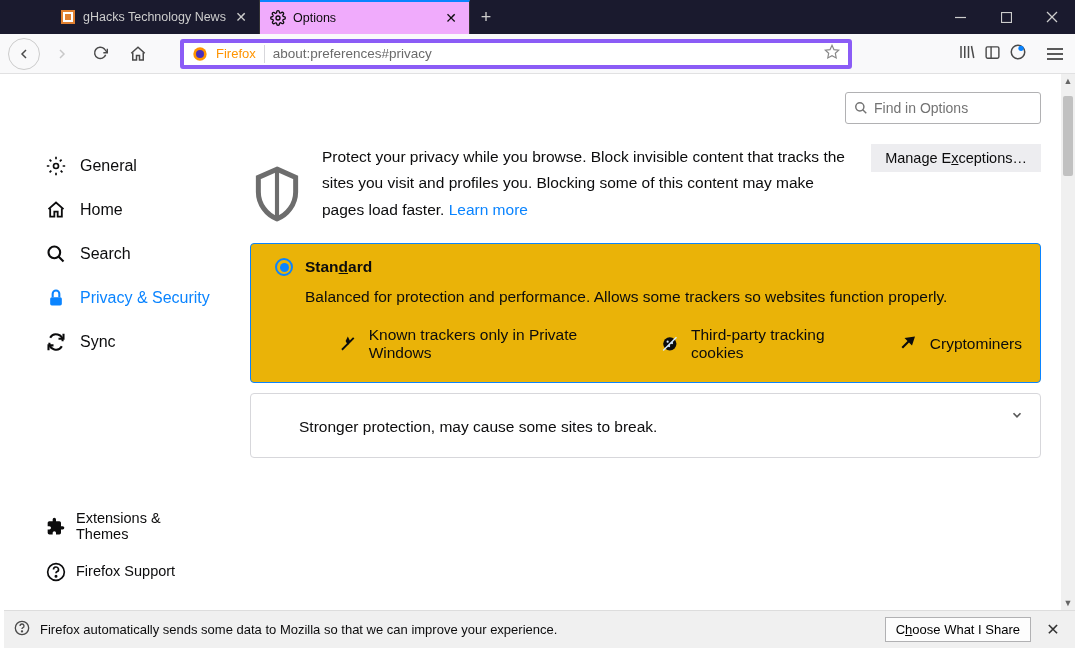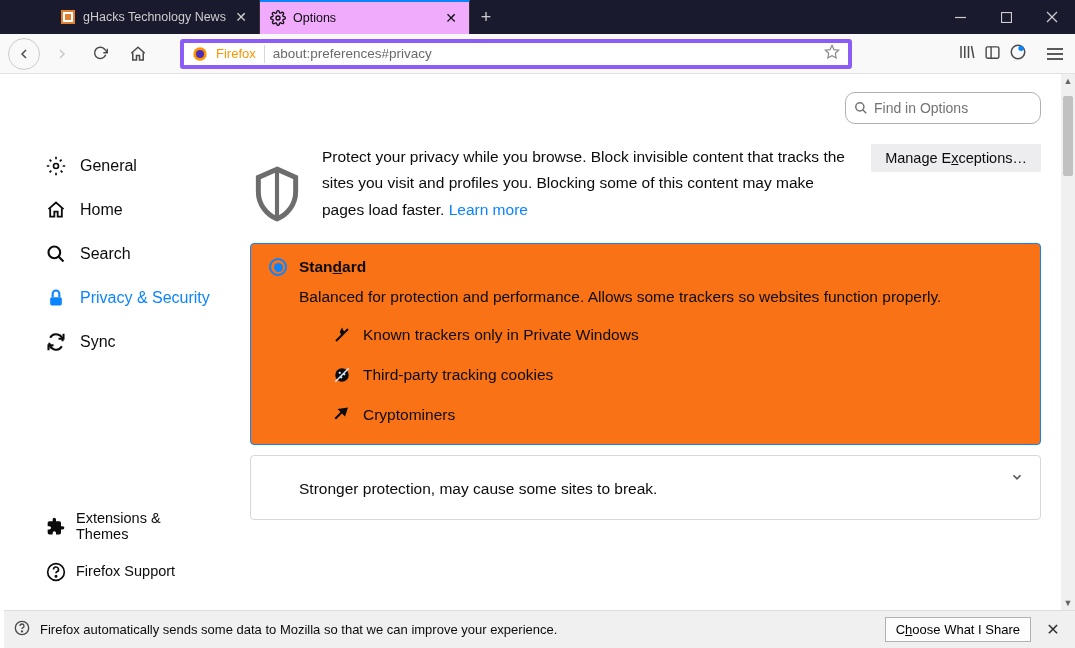--- a/index.html
+++ b/index.html
@@ -124,60 +124,60 @@
   .main {
     flex: 1;
     padding: 18px 20px 0 20px;
     overflow:hidden;
     position:relative;
   }
   .searchrow { display:flex; justify-content:flex-end; margin-bottom:20px; }
   .findbox {
     width: 196px; height:32px;
     border:1px solid #b1b1b3;
-    border-radius:10px;
+    border-radius:3px;
     display:flex; align-items:center;
     padding:0 8px; gap:6px;
     color:#737373;
   }
   .introrow { display:flex; align-items:flex-end; gap:18px; margin-bottom:20px; }
   .shieldicon { width:54px; flex-shrink:0; display:flex; justify-content:center; padding-top:2px;}
   .introtext { flex:1; font-size:15.5px; line-height:1.7; color:#0c0c0d; }
   .introtext a { color:#0a84ff; text-decoration:none; }
   .managebtn {
     background:#ededf0; border:none;
     padding:6px 14px; font-size:14.5px;
     color:#0c0c0d; cursor:pointer;
     align-self:flex-start;
     white-space:nowrap;
   }
   .optioncard {
     border: 1px solid #0a84ff;
     border-radius: 4px;
-    background: #f97316;
-    padding: 14px 18px 20px 18px;
+    background: #eab308;
+    padding: 14px 18px 20px 24px;
     margin-bottom: 10px;
   }
   .optioncard.collapsed {
     border-color:#d7d7db;
     background:#fff;
     padding: 12px 18px 16px 18px;
     position:relative;
   }
   .opthead { display:flex; align-items:center; gap:12px; }
   .radio {
     width:18px; height:18px; border:2px solid #0a84ff; border-radius:50%;
     display:flex; align-items:center; justify-content:center;
     flex-shrink:0;
   }
   .radio.sel::after { content:''; width:9px; height:9px; background:#0a84ff; border-radius:50%; }
   .radio.unsel { border-color:#8f8f9d; }
   .opttitle { font-weight:600; font-size:15.5px; }
   .optdesc { margin: 8px 0 16px 30px; font-size:15.5px; line-height:1.7; }
-  .optlist { margin-left:64px; display:flex; flex-direction:column; gap:22px; }
+  .optlist { margin-left:64px; display:flex; flex-direction:row; gap:22px; }
   .optitem { display:flex; align-items:center; gap:12px; font-size:15.5px; }
   .optitem .icon { width:18px; height:18px; }
   .chev { position:absolute; right:16px; top:14px; color:#5a5a5a; }
   .underline { text-decoration: underline; text-decoration-thickness:1.3px; }
   
   .notifbar {
     position:absolute;
     left:4px; right:0; bottom:0;
     height:38px;
     background:#f0f0f0;

